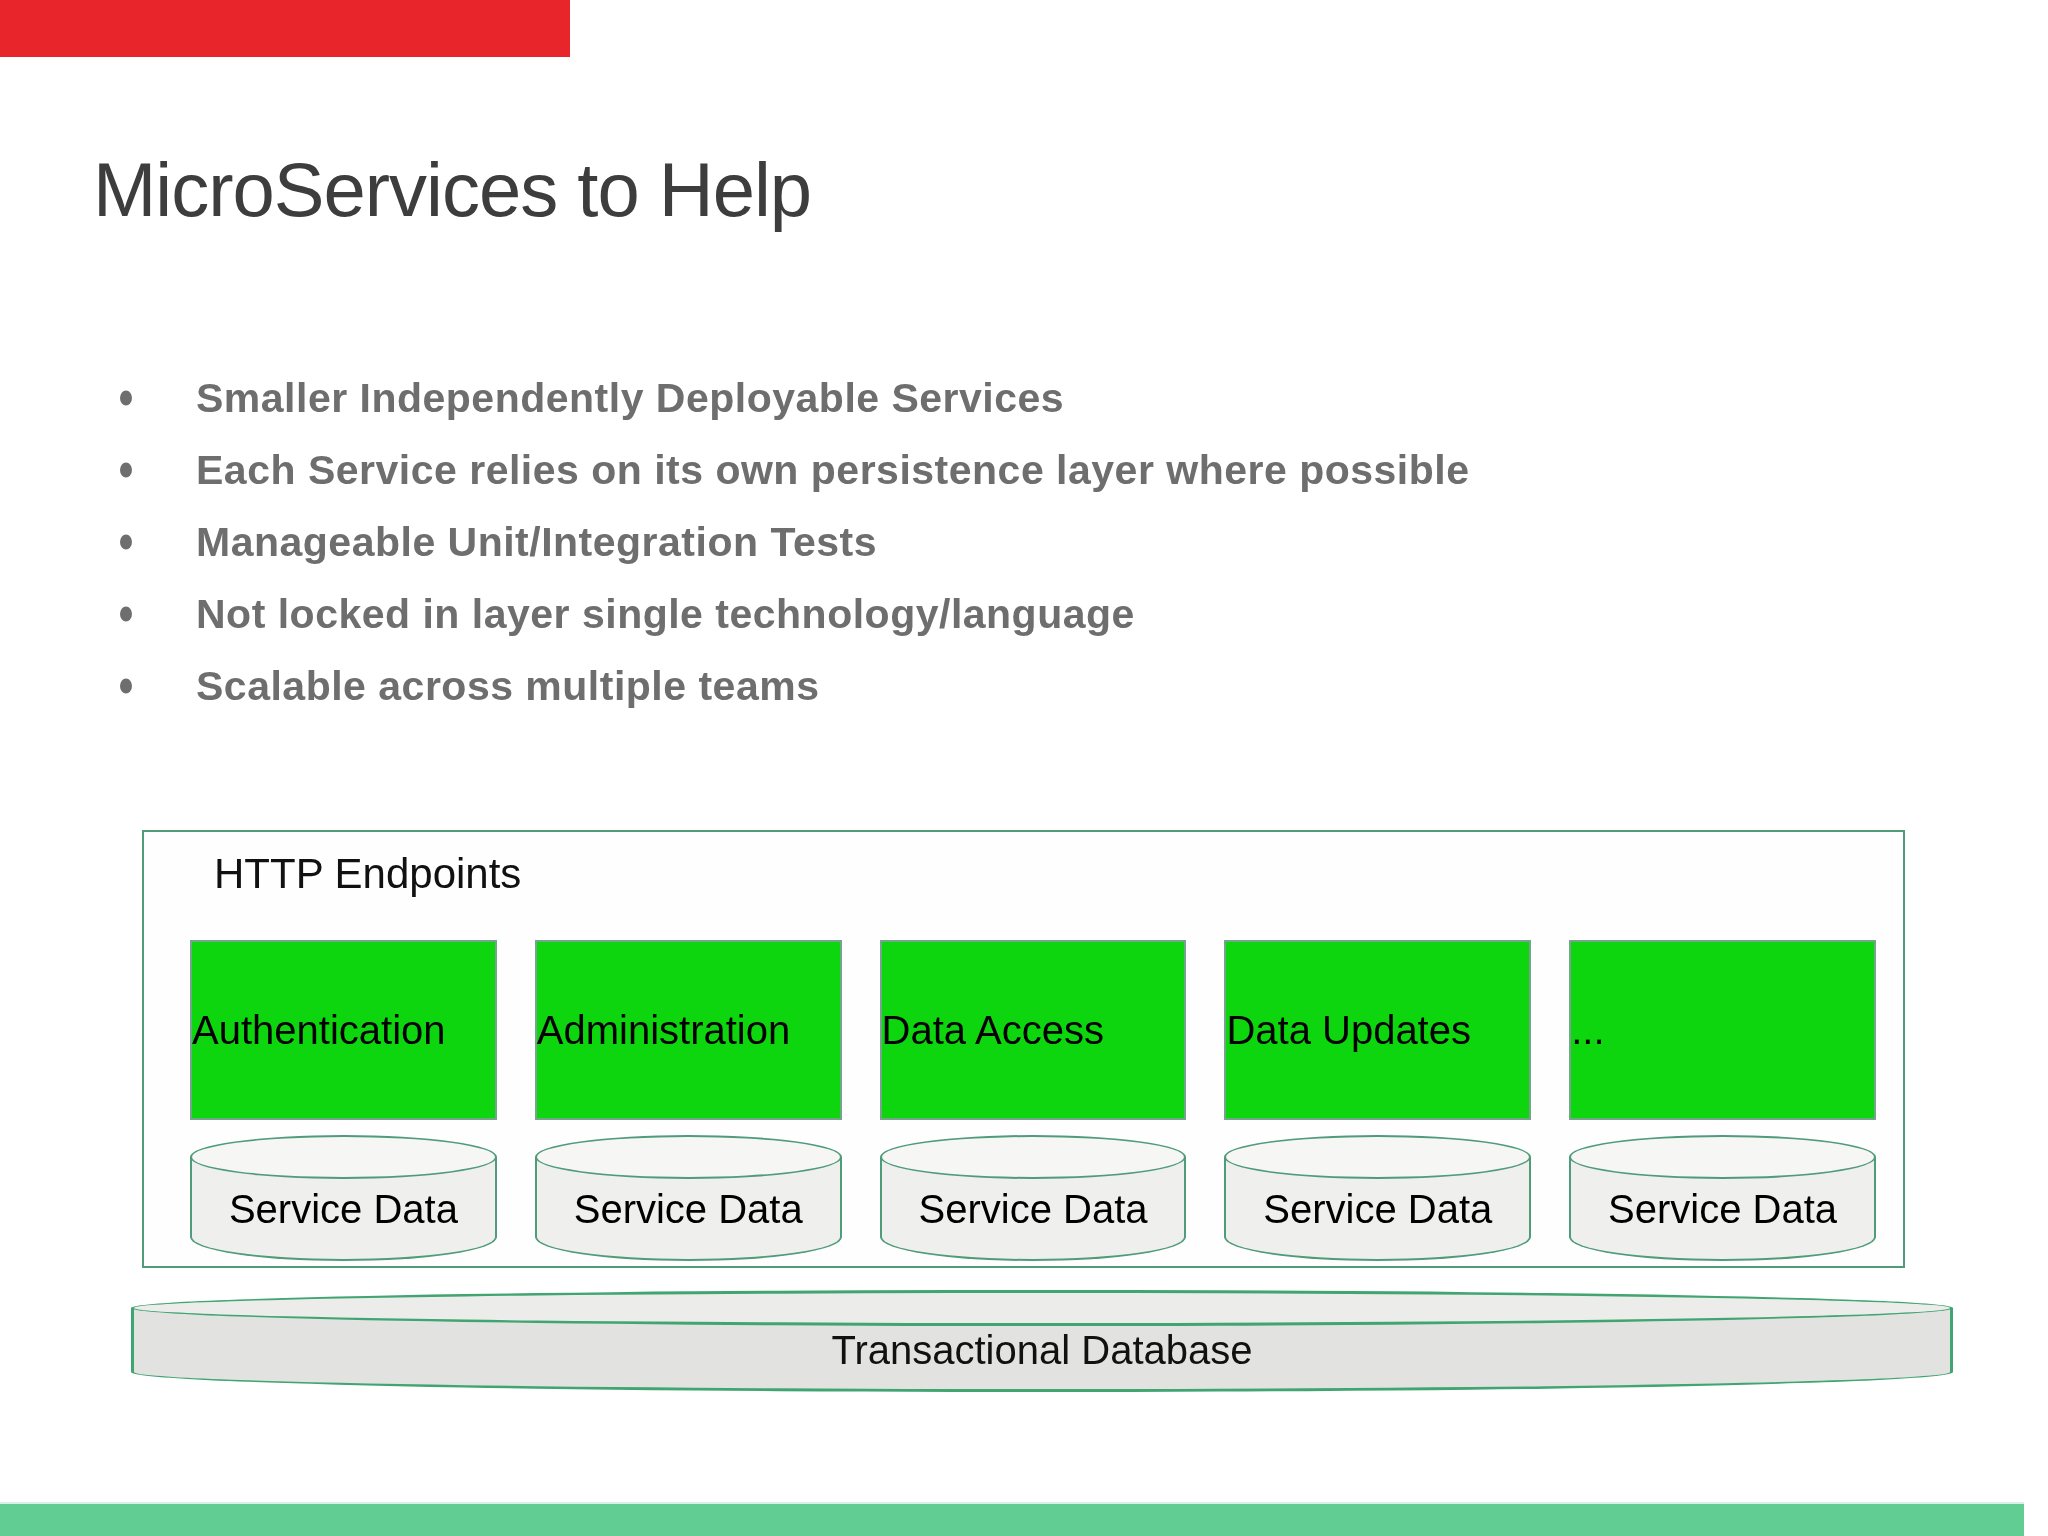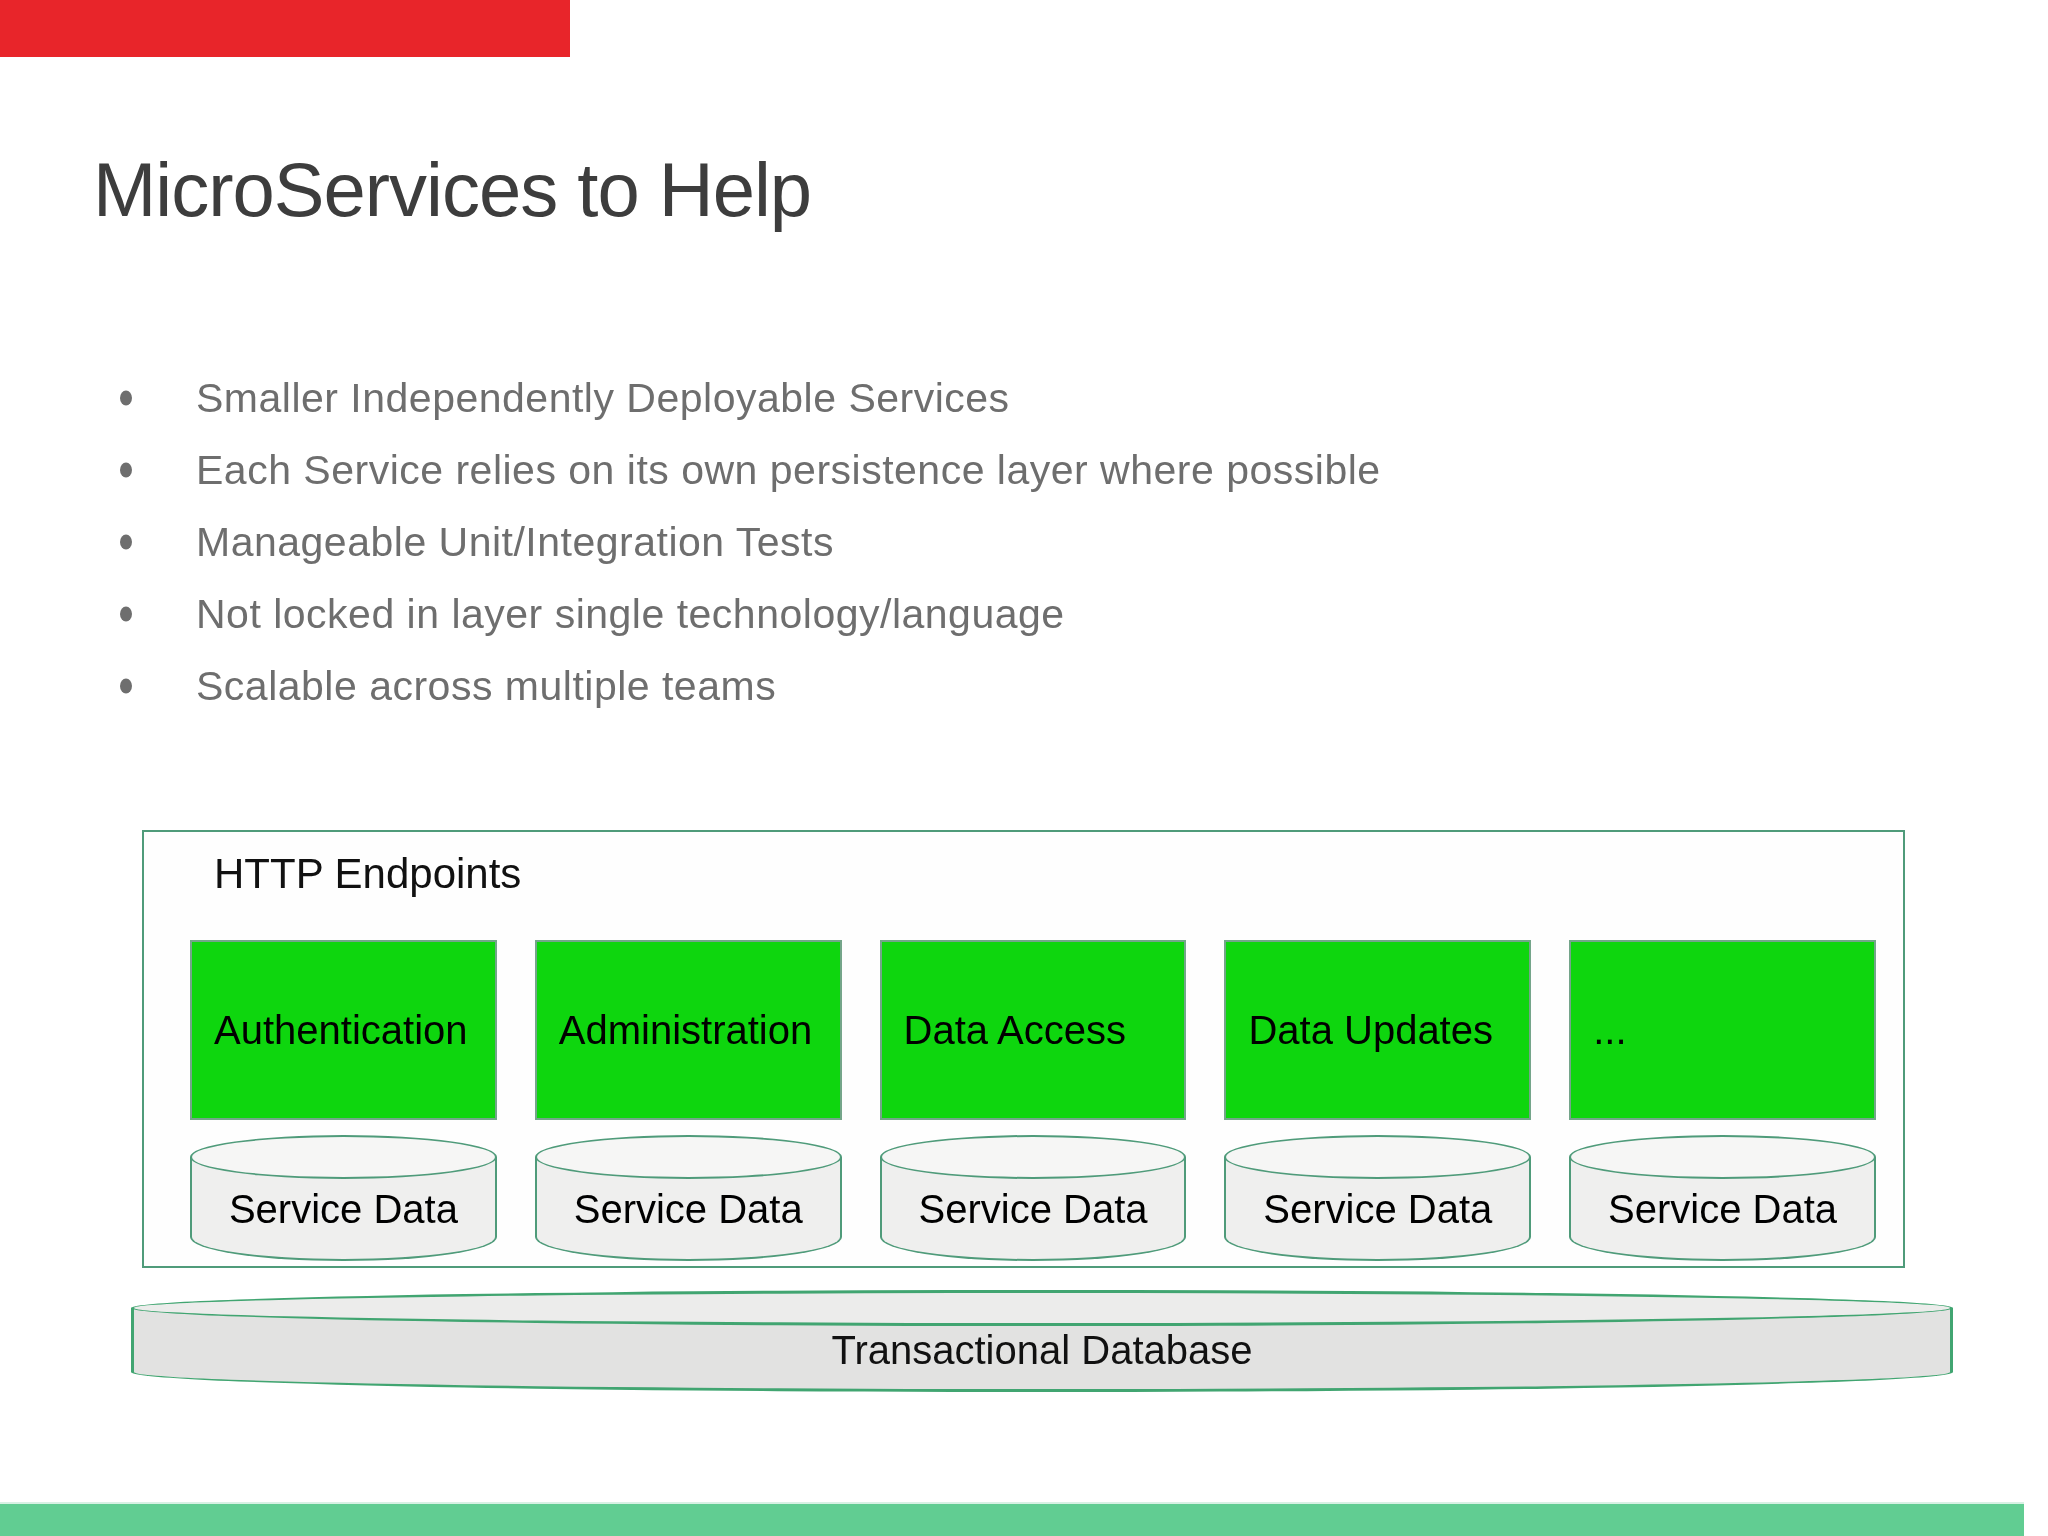--- a/index.html
+++ b/index.html
@@ -20,21 +20,21 @@
     font-size:76px; font-weight:400; color:var(--title-color, #3d3d3d);
     letter-spacing:-1px; line-height:1.05; white-space:nowrap;
   }
 
   
   .bullets {
     position:absolute; left:110px; top:362px; margin:0; padding:0;
     list-style:none; color:var(--bullet-color, #6e6e6e);
     font-size:41px; line-height:72px;
   }
-  .bullets li { position:relative; padding-left:86px; white-space:nowrap; letter-spacing:0.5px; }
+  .bullets li { position:relative; padding-left:86px; white-space:nowrap; letter-spacing:0.5px;font-weight:bold; }
   .bullets li::before {
     content:""; position:absolute; left:10px; top:50%;
     transform:translateY(-50%); width:12px; height:15px; border-radius:50%;
     background:var(--bullet-color, #6e6e6e);
   }
 
   
   .diagram {
     position:absolute; left:142px; top:830px; width:1763px; height:438px;
     border:2px solid var(--diagram-border, #4f9b7a); background:#fefefe;
@@ -46,21 +46,21 @@
   }
 
   
   .services-row {
     position:absolute; left:46px; top:108px; width:1686px; height:180px;
     display:flex; gap:38px;
   }
   .service-box {
     flex:1; background:var(--service-green, #0ed60e);
     border:2px solid #74a58a; box-sizing:border-box;
-    display:flex; align-items:center; padding-left:22px;
+    display:flex; align-items:center; 
     font-size:40px; color:#000000; white-space:nowrap; overflow:hidden;
   }
 
   
   .cyl-row {
     position:absolute; left:46px; top:303px; width:1686px; height:126px;
     display:flex; gap:38px;
   }
   .cyl { position:relative; flex:1; height:126px; }
   .cyl-top {

